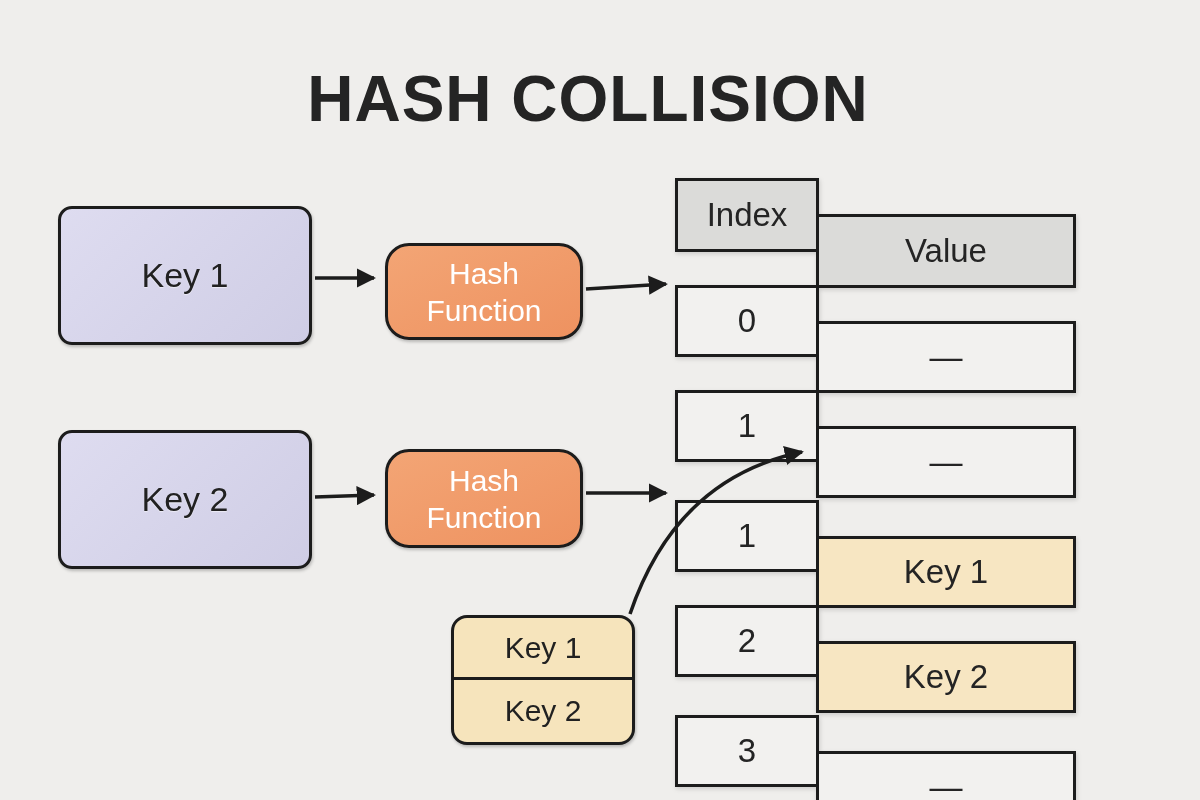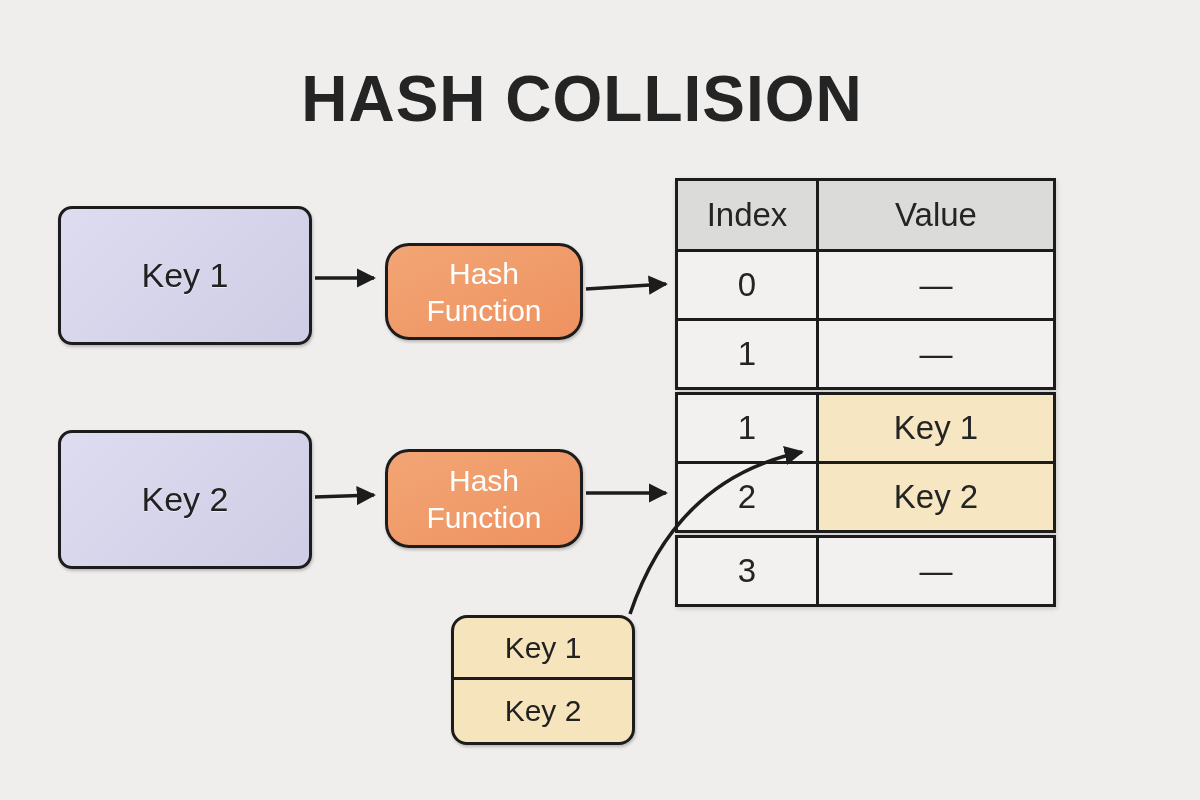--- a/index.html
+++ b/index.html
@@ -13,21 +13,21 @@
     width: 1200px;
     height: 800px;
     background: #efeeec;
     overflow: hidden;
     color: #222;
   }
   
   .title {
     position: absolute;
     top: 62px;
-    left: 9px;
+    left: 15px;
     width: 1146px;
     margin: 0;
     text-align: center;
     font-size: 64px;
     font-weight: bold;
     letter-spacing: 1px;
     color: #242424;
   }
   
   .key-box {
@@ -86,21 +86,21 @@
     border: 3px solid #1c1c1c;
     background: #f2f1ef;
     display: flex;
     align-items: center;
     justify-content: center;
     font-size: 33px;
     color: #242424;
   }
   .trow.head .cell { height: 74px; background: #dbdbd9; }
   .cell.c-index { width: 144px; }
-  .cell.c-value { width: 240px; margin-left: -3px; }
+  .cell.c-value { width: 260px; margin-left: -3px; margin-top: 36px; }
   .cell.hl { background: #f7e6c2; }
   
   .collision {
     position: absolute;
     left: 451px;
     top: 615px;
     width: 184px;
     box-sizing: border-box;
     background: #f6e4bc;
     border: 3px solid #1c1c1c;

